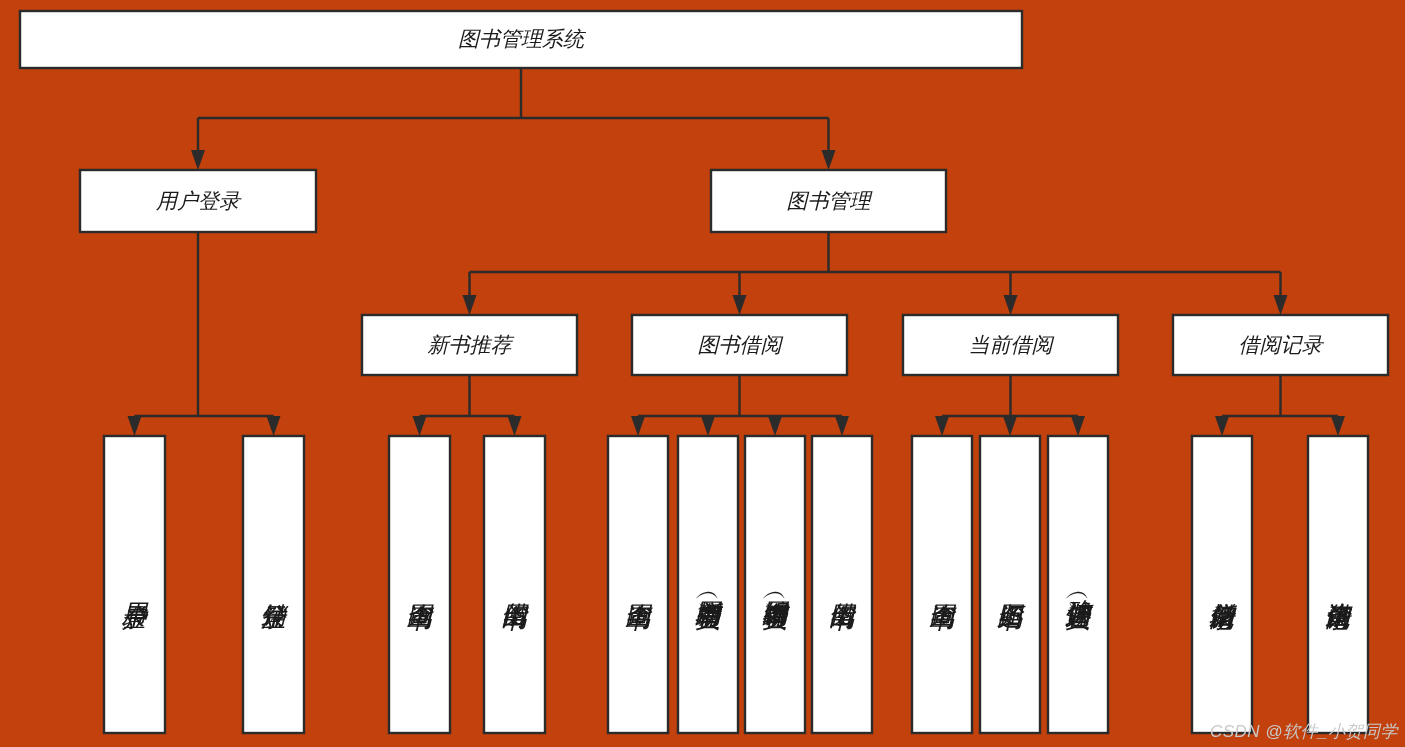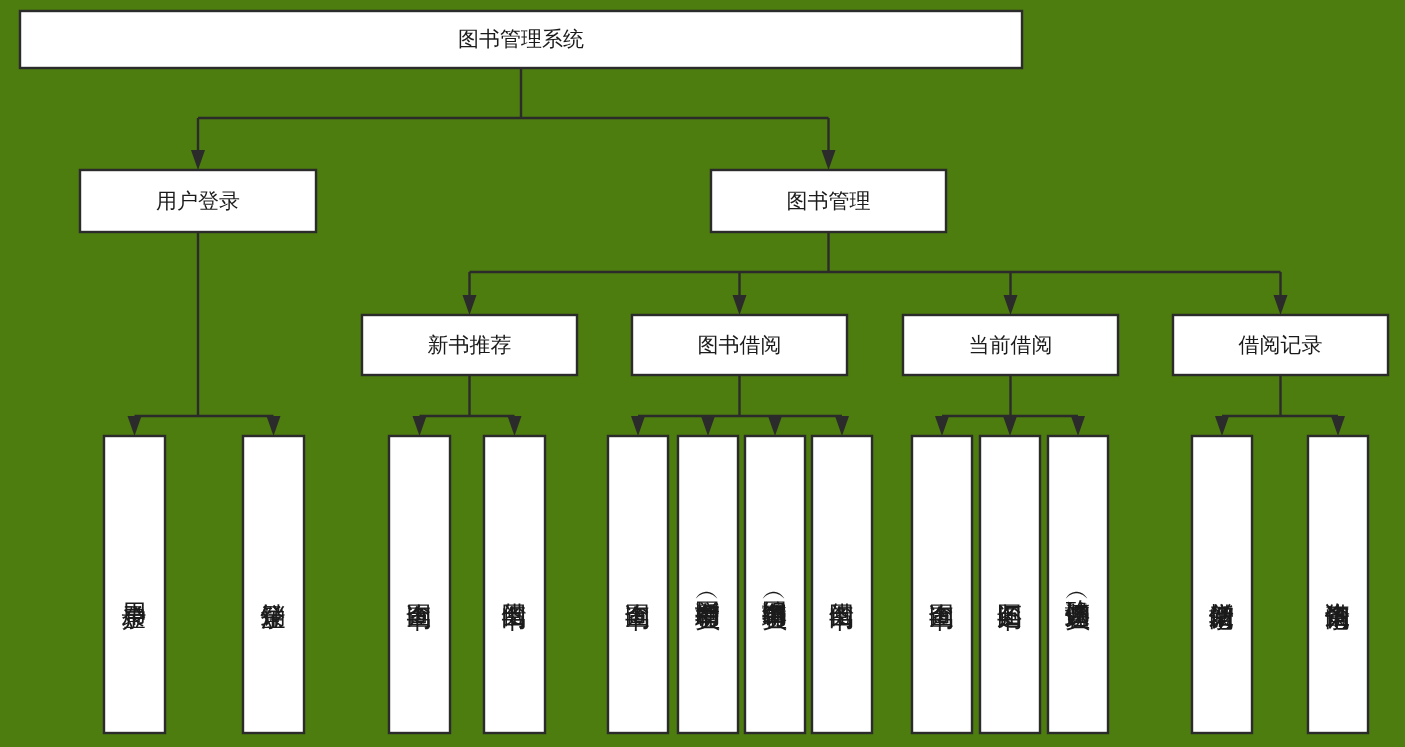--- a/index.html
+++ b/index.html
@@ -10,21 +10,22 @@
   body {
     width: 1405px;
     height: 747px;
     font-family: "Liberation Sans", "DejaVu Sans", sans-serif;
     overflow: hidden;
   }
   #diagram-root {
     position: relative;
     width: 1405px;
     height: 747px;
-    background: #4d7c0f;
+    background: #c2410c;
+    font-style: italic;
   }
   svg.canvas {
     position: absolute;
     left: 0;
     top: 0;
     width: 1405px;
     height: 747px;
   }
   .node-rect {
     fill: #ffffff;
@@ -215,14 +216,15 @@
       <div class="node-label-v" style="left: 678px; top: 436px; width: 60px; height: 297px;">新增图书（管理员）</div>
       <div class="node-label-v" style="left: 745px; top: 436px; width: 60px; height: 297px;">编辑图书（管理员）</div>
       <div class="node-label-v" style="left: 812px; top: 436px; width: 60px; height: 297px;">借阅图书</div>
       <div class="node-label-v" style="left: 912px; top: 436px; width: 60px; height: 297px;">查询图书</div>
       <div class="node-label-v" style="left: 980px; top: 436px; width: 60px; height: 297px;">归还图书</div>
       <div class="node-label-v" style="left: 1048px; top: 436px; width: 60px; height: 297px;">确认归还（管理员）</div>
       <div class="node-label-v" style="left: 1192px; top: 436px; width: 60px; height: 297px;">新增借阅记录</div>
       <div class="node-label-v" style="left: 1308px; top: 436px; width: 60px; height: 297px;">查询借阅记录</div>
     </div>
 
+  <div class="watermark">CSDN @软件_小贺同学</div>
 
 </div>
 
 </body></html>

